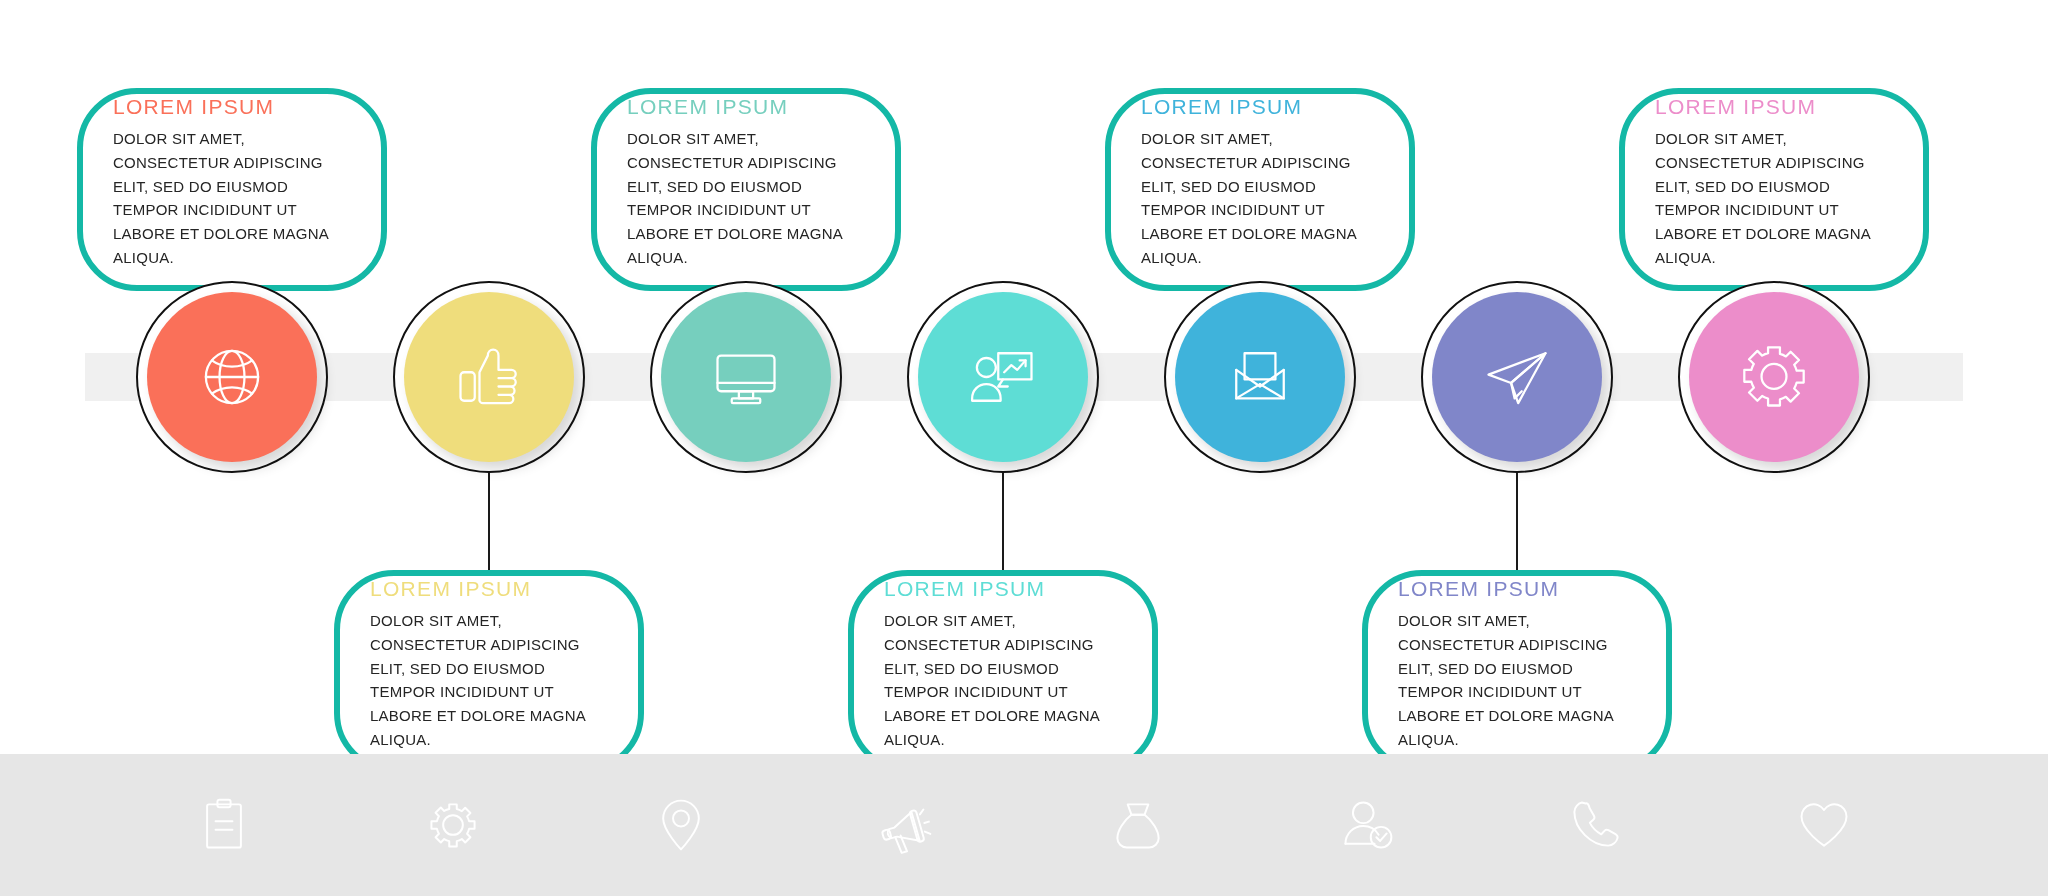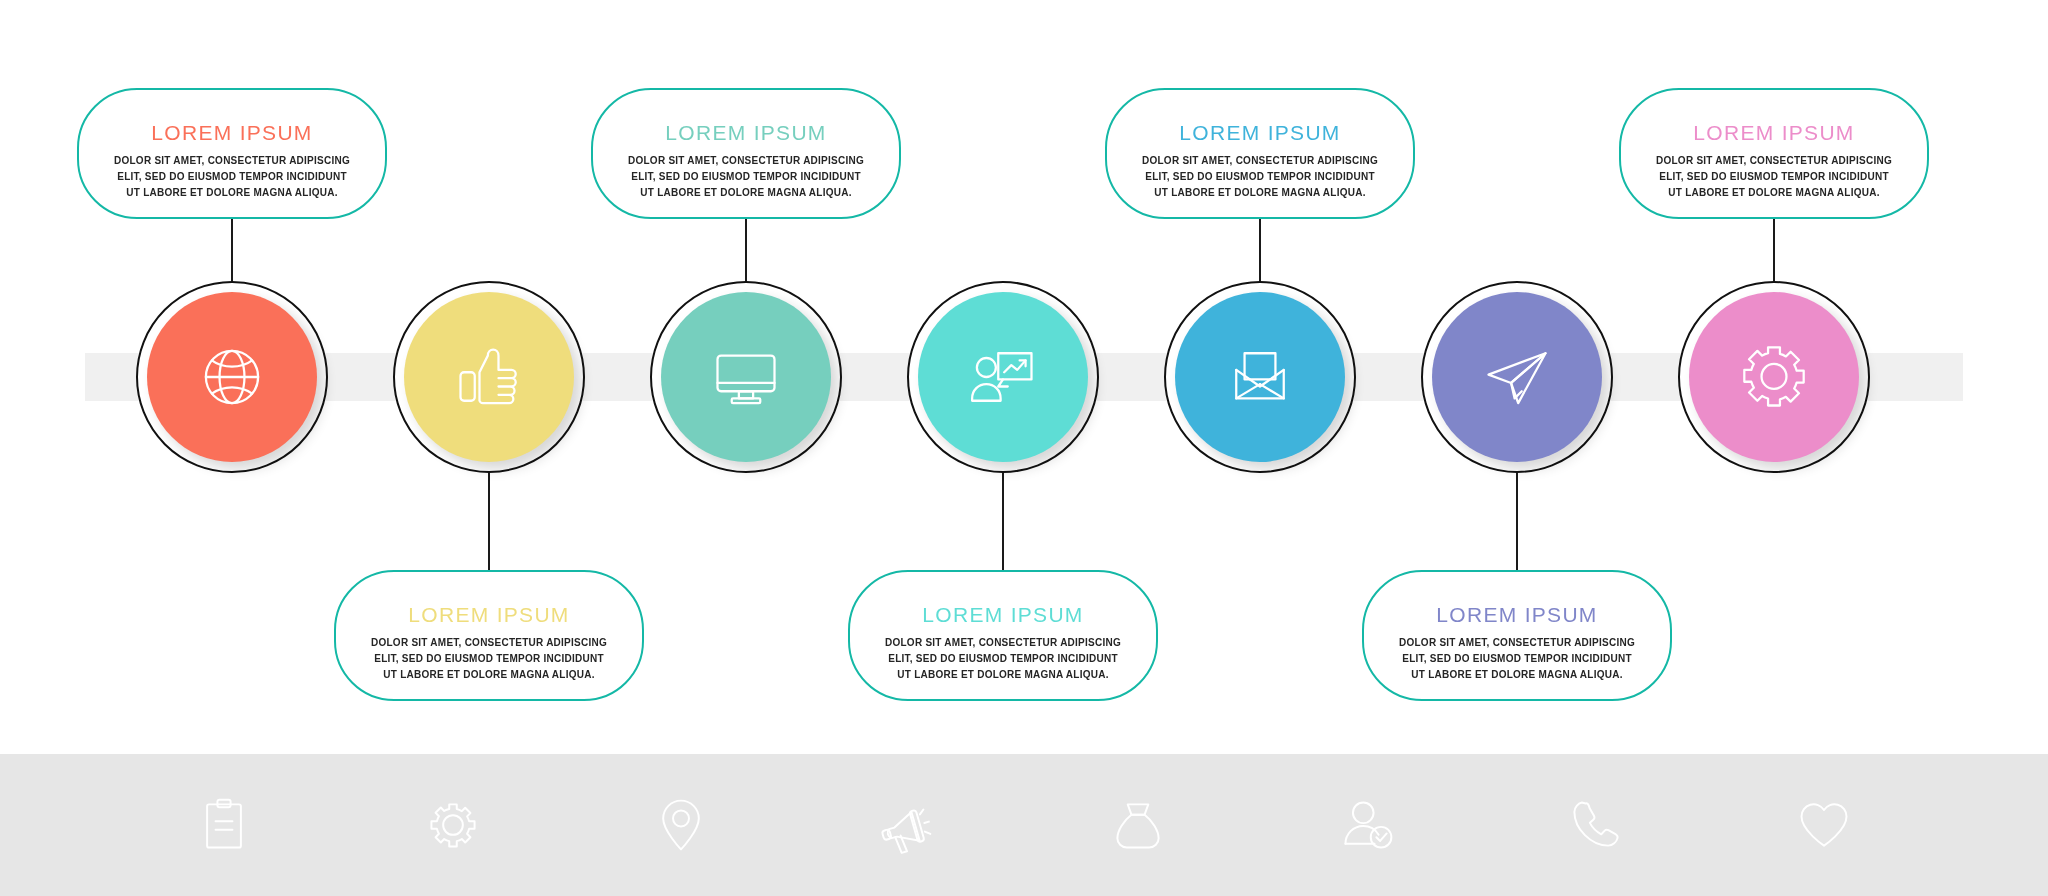--- a/index.html
+++ b/index.html
@@ -41,40 +41,40 @@
     border-radius:50%;
     display:flex; align-items:center; justify-content:center;
     box-shadow:7px 7px 13px rgba(0,0,0,0.16);
   }
   .node-disc svg { display:block; }
 
   
   .card {
     position:absolute;
     width:310px;
-    border:2px solid #14b8a6;
+    border:6px solid #14b8a6;
     border-radius:60px;
     background:#ffffff;
-    padding:30px 30px 16px;
-    text-align:center;
+    padding:0 30px 16px;
+    text-align:left;
   }
   .card-title {
     font-size:21px;
     letter-spacing:1.3px;
     font-weight:400;
     line-height:1.25;
     margin-bottom:7px;
     white-space:nowrap;
   }
   .card-body {
-    font-size:10px;
+    font-size:15px;
     line-height:1.58;
     letter-spacing:0.25px;
     color:#252525;
-    font-weight:700;
+    font-weight:400;
   }
 
   
   .icon-strip {
     position:absolute;
     left:0; right:0; bottom:0;
     height:142px;
     background:#E6E6E6;
     display:flex;
     align-items:center;

